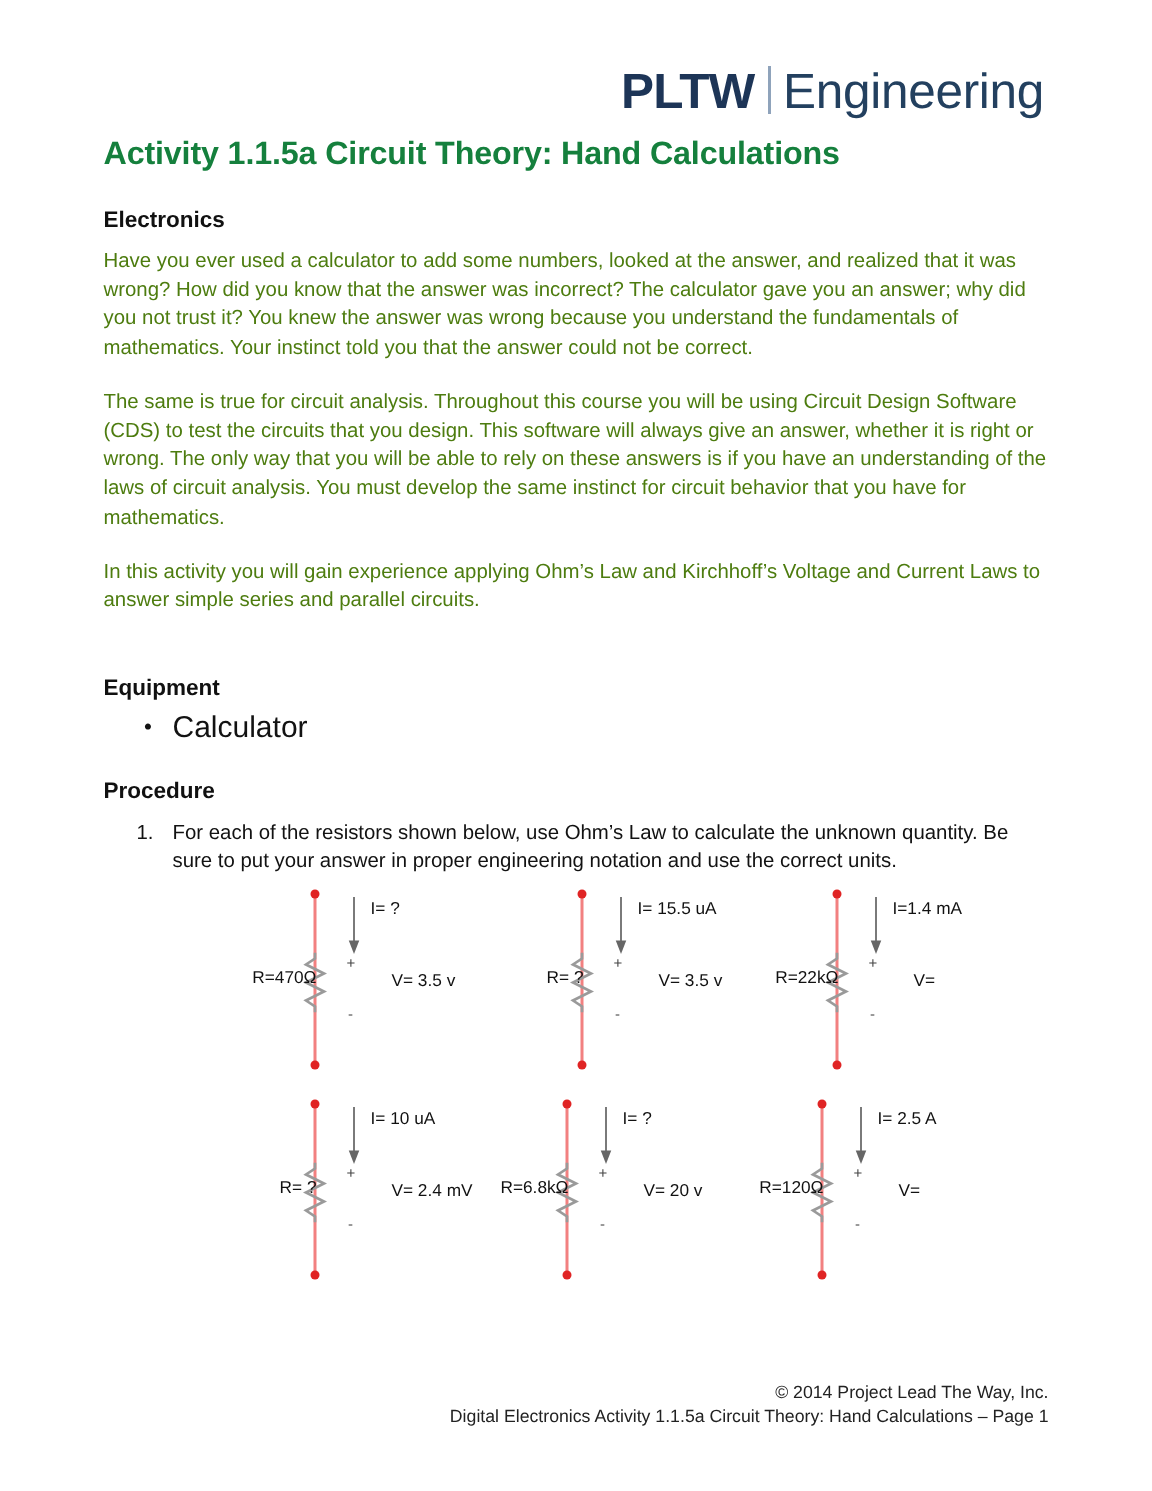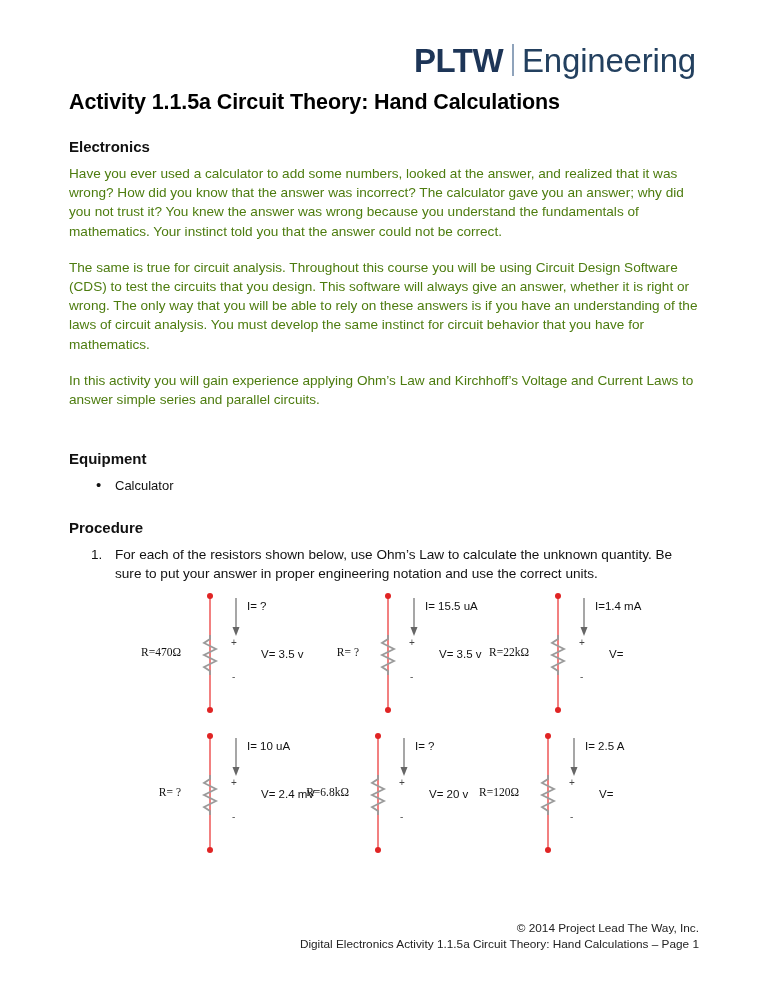--- a/index.html
+++ b/index.html
@@ -57,21 +57,21 @@
   }
 
   
   h1.doc-title {
     position: absolute;
     left: 69px;
     top: 90px;
     margin: 0;
     font-size: 21.5px;
     font-weight: bold;
-    color: #000000;
+    color: #15803d;
     letter-spacing: -0.1px;
   }
   .content {
     position: absolute;
     left: 69px;
     top: 138px;
     width: 630px;
   }
   h2.sec {
     font-size: 15px;
@@ -89,21 +89,21 @@
   p.body:last-child { margin-bottom: 0; }
 
   .gap-lg { height: 24px; }
 
   ul.equip {
     margin: 0;
     padding: 0 0 0 46px;
     list-style: none;
   }
   ul.equip li {
-    font-size: 13px;
+    font-size: 20px;
     line-height: 19px;
     position: relative;
   }
   ul.equip li::before {
     content: "\2022";
     position: absolute;
     left: -19px;
     top: -1px;
     font-size: 15px;
   }
@@ -169,27 +169,26 @@
     position: absolute;
     left: 92px;
     top: 47px;
     width: 18px;
     height: 40px;
   }
   .resistor svg { display: block; }
 
   .r-label {
     position: absolute;
-    right: 128px;
+    right: 98px;
     top: 58px;
     font-size: 11.5px;
     white-space: nowrap;
     color: #111;
     text-align: right;
-    font-family: Liberation Serif, serif;
   }
 
   
   .arrow {
     position: absolute;
     left: 122px;
     top: 10px;
     width: 10px;
     height: 38px;
   }

